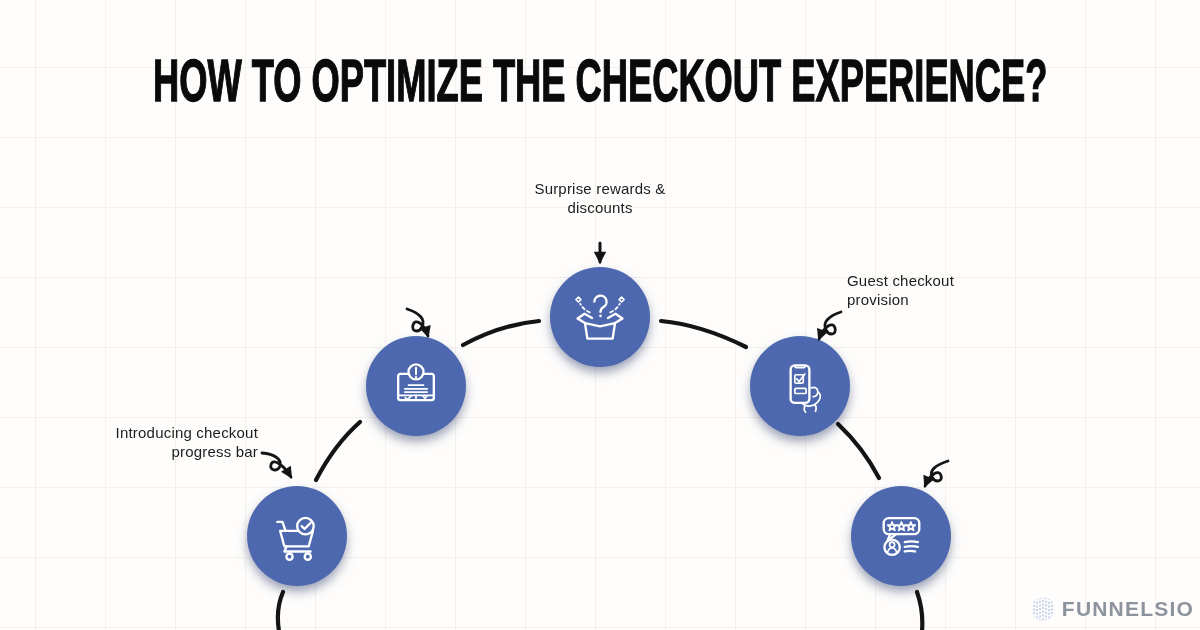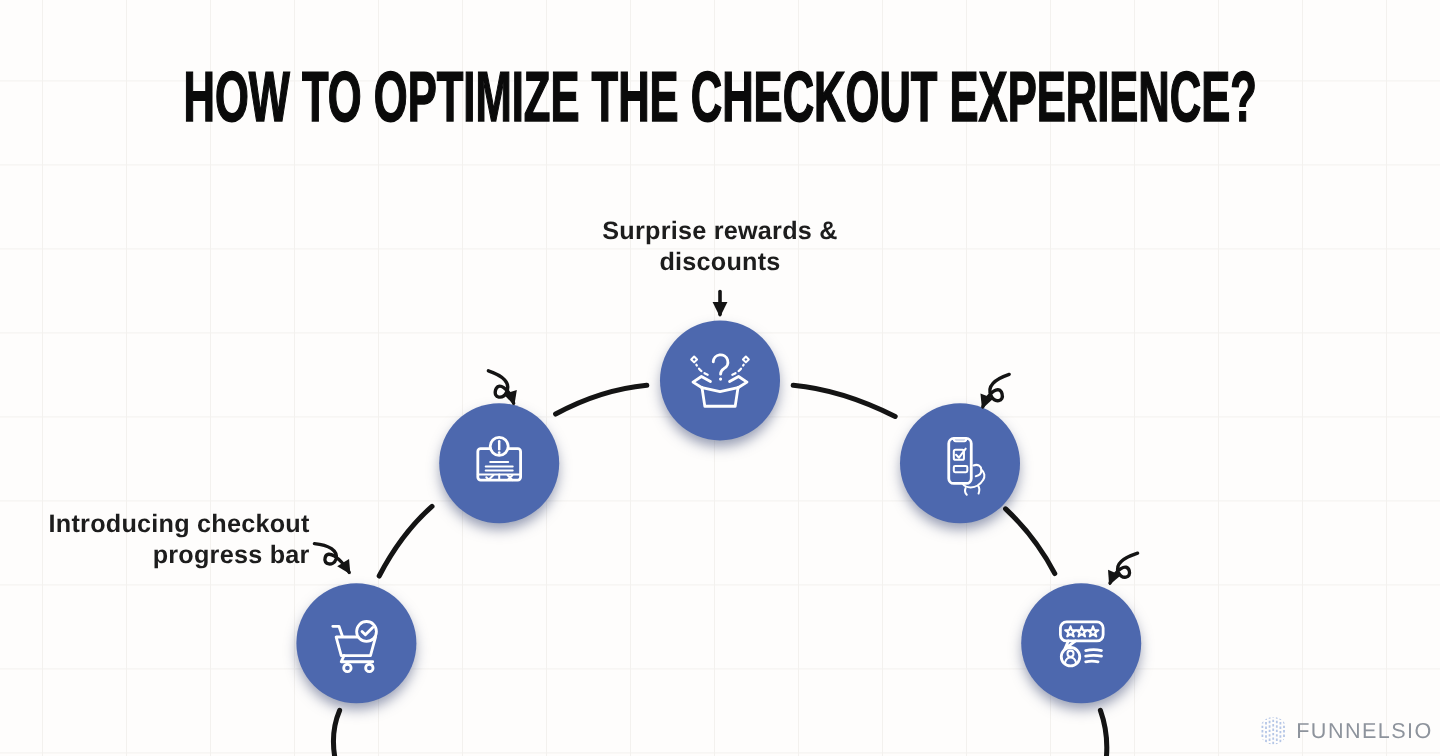--- a/index.html
+++ b/index.html
@@ -24,22 +24,22 @@
     font-family:"Liberation Sans", sans-serif;
   }
   .title-wrap{position:absolute;left:0;top:52px;width:1200px;display:flex;justify-content:center;}
   .title{
     margin:0;font-family:"Liberation Sans", sans-serif;font-weight:bold;
     font-size:59px;line-height:1;color:var(--title-text);white-space:nowrap;
     transform:scaleX(0.615);transform-origin:50% 50%;
     letter-spacing:0px;-webkit-text-stroke:1.3px var(--title-text);
   }
   .label{
-    position:absolute;font-size:21px;line-height:1.24;color:var(--label-text);
-    white-space:pre-line;letter-spacing:0.2px;font-weight:bold;
+    position:absolute;font-size:15px;line-height:1.24;color:var(--label-text);
+    white-space:pre-line;letter-spacing:0.2px;
   }
   .label.right{text-align:right;}
   .label.center{text-align:center;}
   .node{
     position:absolute;width:100px;height:100px;border-radius:50%;
     background:var(--node-blue);
     box-shadow:0 6px 11px -1px rgba(43,58,104,0.5);
     display:flex;align-items:center;justify-content:center;
   }
   .node svg{width:60px;height:60px;display:block;}
@@ -48,37 +48,39 @@
   .node svg .dot{fill:#fff;stroke:none;}
   .node svg .thin{stroke-width:1.8;}
   .node svg .dashed{stroke-dasharray:3 3.4;stroke-width:2;}
   .connector-layer{position:absolute;left:0;top:0;pointer-events:none;}
   .connector-layer .arc{fill:none;stroke:var(--connector-black);stroke-width:4.2;stroke-linecap:round;}
   .connector-layer .curly{fill:none;stroke:var(--connector-black);stroke-width:2.8;stroke-linecap:round;}
   .connector-layer .straight{fill:none;stroke:var(--connector-black);stroke-width:3;stroke-linecap:round;}
   .connector-layer marker path{fill:var(--connector-black);}
   .logo{position:absolute;right:6px;bottom:8px;display:flex;align-items:center;gap:6px;}
   .logo-text{
-    font-size:18px;font-weight:normal;color:var(--logo-text);letter-spacing:1.2px;
+    font-size:21px;font-weight:bold;color:var(--logo-text);letter-spacing:1.2px;
   }
   .logo-icon svg{display:block;}
 </style>
 </head>
 <body>
 
 <div class="canvas">
 
   <div class="title-wrap">
     <h1 class="title">HOW TO OPTIMIZE THE CHECKOUT EXPERIENCE?</h1>
   </div>
 
   <div class="label right" style="left:20px;top:424px;width:238px;">Introducing checkout
 progress bar</div>
   <div class="label center" style="left:450px;top:180px;width:300px;">Surprise rewards &amp;
 discounts</div>
+  <div class="label" style="left:847px;top:272px;">Guest checkout
+provision</div>
 
   <div class="node" style="left:247px;top:486px;">
     <svg viewBox="0 0 64 64">
       <path d="M11,17 h5.5 l3.2,9.2"></path>
       <path d="M14,26.5 h35 l-4.5,16.5 h-26 z"></path>
       <path d="M21,43 l-2.5,5.5 h28"></path>
       <circle cx="24" cy="54" r="3.3"></circle>
       <circle cx="43.5" cy="54" r="3.3"></circle>
       <circle class="fillbg" cx="41" cy="21.5" r="8.8"></circle>
       <path d="M37,21.5 l3,3 l6.5,-6.5"></path>

